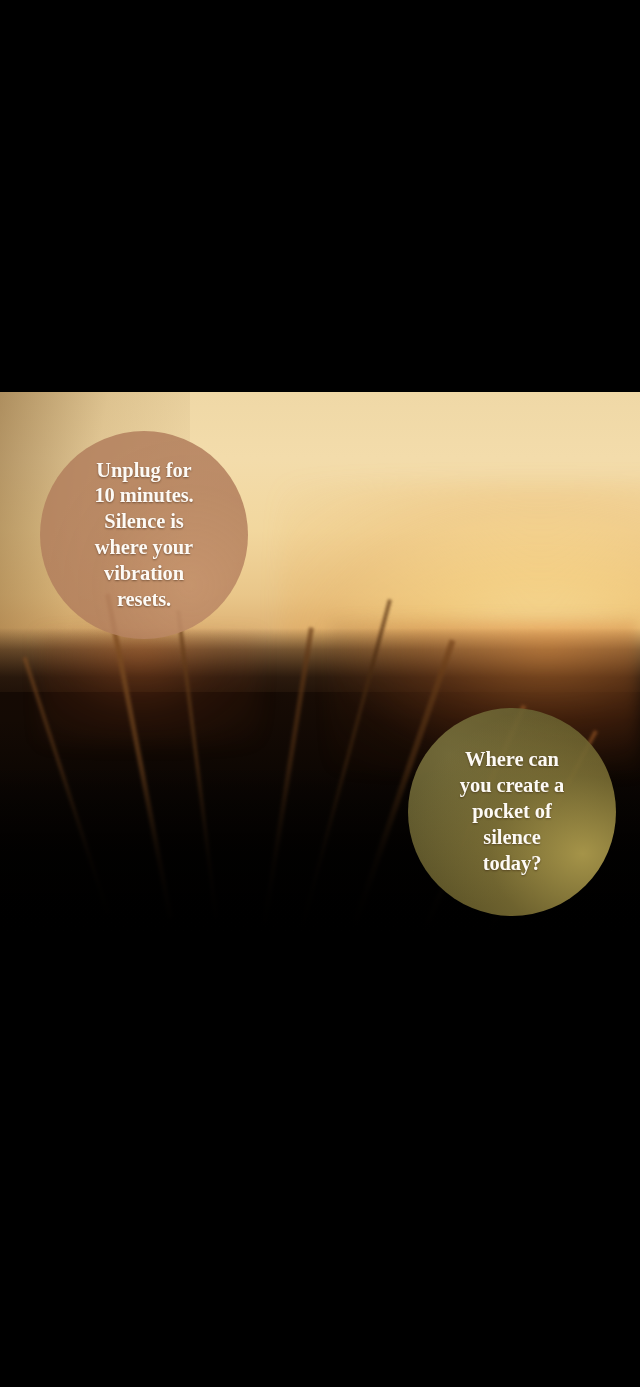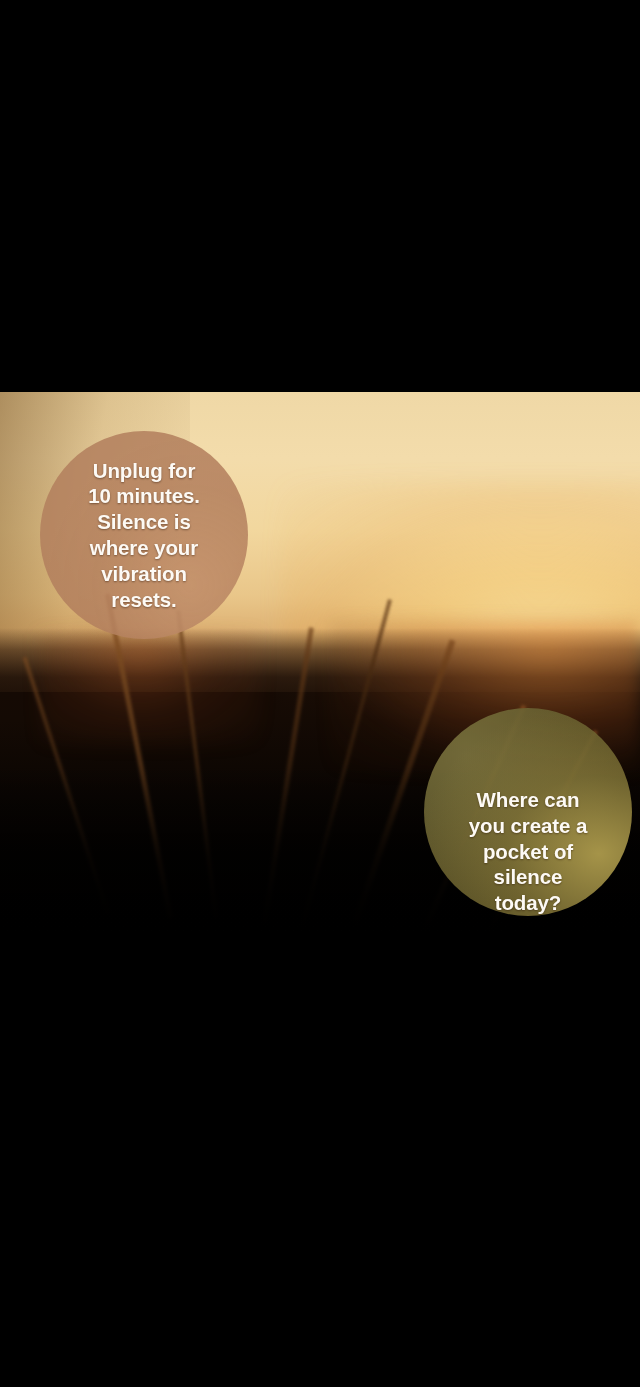--- a/index.html
+++ b/index.html
@@ -17,20 +17,21 @@
   }
 
   
   #stage {
     position: absolute;
     left: 0; top: 0;
     width: 640px;
     height: 1387px;
     background: #f97316;
     overflow: hidden;
+    font-family: Liberation Serif, serif;
   }
 
   
   #video-frame {
     position: absolute;
     left: 0;
     top: 392px;
     width: 640px;
     height: 544px;
     overflow: hidden;
@@ -264,21 +265,21 @@
 
     <div class="bubble" id="bubble-unplug" style="left:40px; top:39px;">
       <div class="bubble-text">Unplug for
 10 minutes.
 Silence is
 where your
 vibration
 resets.</div>
     </div>
 
-    <div class="bubble" id="bubble-question" style="left:424px; top:316px;align-items:flex-end;">
+    <div class="bubble" id="bubble-question" style="left:408px; top:316px;">
       <div class="bubble-text">Where can
 you create a
 pocket of
 silence
 today?</div>
     </div>
 
   </div>
 
   <div style="position:absolute; left:0; top:0; width:640px; height:392px; background:#000;"></div>

